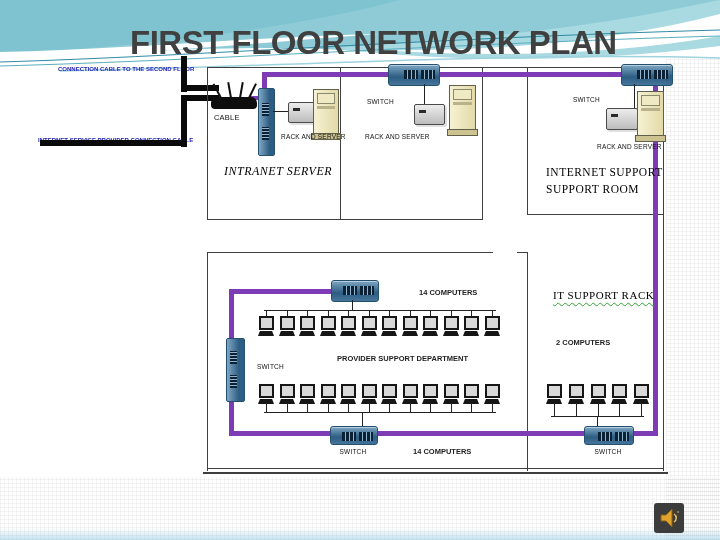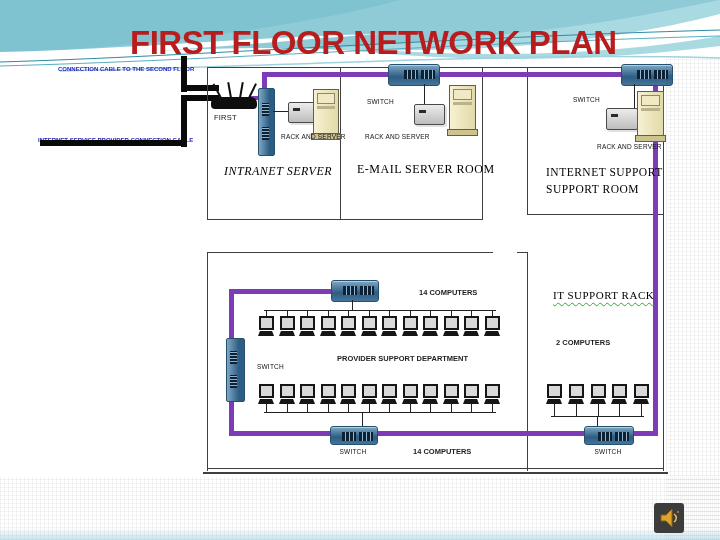--- a/index.html
+++ b/index.html
@@ -2,21 +2,21 @@
 <html><head>
 <meta charset="utf-8">
 <style>
   html,body{margin:0;padding:0;}
   #stage{position:relative;width:720px;height:540px;background:#ffffff;overflow:hidden;
          font-family:"Liberation Sans",sans-serif;}
   
   #hdr{position:absolute;left:0;top:0;width:720px;height:78px;}
   #title{position:absolute;left:130px;top:24px;width:460px;text-align:center;
          font-family:"Liberation Sans",sans-serif;font-size:33px;font-weight:600;
-         color:#b91c1c;letter-spacing:-0.5px;white-space:nowrap;}
+         color:#404040;letter-spacing:-0.5px;white-space:nowrap;}
   
   .sm{position:absolute;font-size:6.5px;color:#111;letter-spacing:.2px;white-space:nowrap;}
   .md{position:absolute;font-size:7.5px;font-weight:700;color:#222;white-space:nowrap;}
   .roomname{position:absolute;font-family:"Liberation Serif",serif;font-size:12px;color:#000;
             letter-spacing:.5px;white-space:nowrap;}
   .bluelbl{position:absolute;font-size:6px;font-weight:700;color:#2323b8;white-space:nowrap;}
   .squiggle{text-decoration:underline;text-decoration-style:wavy;text-decoration-color:#2faa2f;
             text-decoration-thickness:1px;text-underline-offset:3px;}
   
   .wall{position:absolute;background:#3f3f3f;}
@@ -114,21 +114,21 @@
   <div class="pur" style="left:229px;top:289px;width:5px;height:147px;"></div>
   <div class="pur" style="left:229px;top:289px;width:106px;height:5px;"></div>
 
   <div class="router" style="left:211px;top:78px;">
     <i class="ant a1"></i>
       <i class="ant a2"></i>
       <i class="ant a3"></i>
       <i class="ant a4"></i>
     <div class="rbody"></div>
   </div>
-  <div class="sm" style="left:214px;top:113px;font-size:7.5px;">FIRST</div>
+  <div class="sm" style="left:214px;top:113px;font-size:7.5px;">CABLE</div>
   <div class="vrack" style="left:258px;top:88px;width:15px;height:66px;">
     <i class="vpg" style="top:14px;"></i>
       <i class="vpg" style="top:38px;"></i>
   </div>
   <div class="wire" style="left:273px;top:111px;width:16px;height:1px;"></div>
   <div class="server" style="left:288px;top:102px;width:26px;height:19px;">
       <i class="slot"></i>
     </div>
   <div class="tower" style="left:313px;top:89px;width:24px;height:46px;">
     <div class="t1"></div>
@@ -146,21 +146,20 @@
   <div class="wire v" style="left:424px;top:84px;height:20px;"></div>
   <div class="server" style="left:414px;top:104px;width:29px;height:19px;">
       <i class="slot"></i>
     </div>
   <div class="sm" style="left:365px;top:133px;">RACK AND SERVER</div>
   <div class="tower" style="left:449px;top:85px;width:25px;height:46px;">
     <div class="t1"></div>
       <div class="t2"></div>
       <div class="base"></div>
   </div>
-  <div class="roomname" style="left:357px;top:162px;">E-MAIL  SERVER ROOM</div>
 
   <div class="hswitch" style="left:621px;top:64px;width:50px;height:20px;">
     <i class="pg p1"></i>
       <i class="pg p2"></i>
   </div>
   <div class="sm" style="left:573px;top:96px;">SWITCH</div>
   <div class="wire v" style="left:634px;top:84px;height:24px;"></div>
   <div class="server" style="left:606px;top:108px;width:30px;height:20px;">
       <i class="slot"></i>
     </div>

